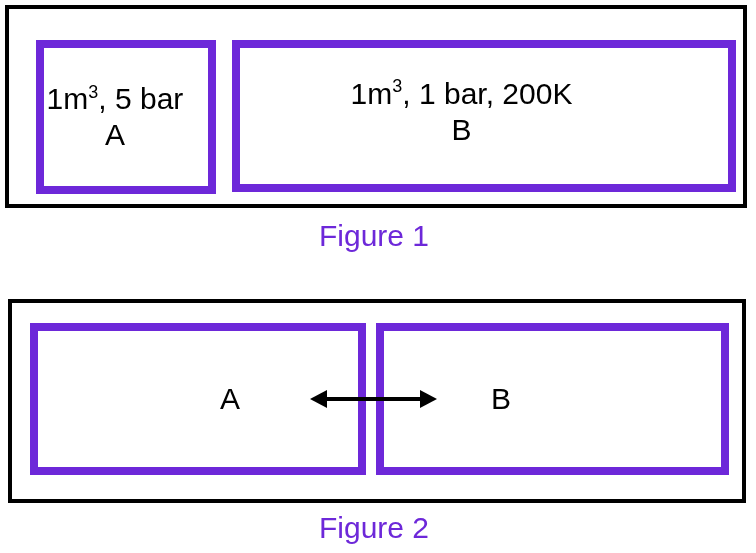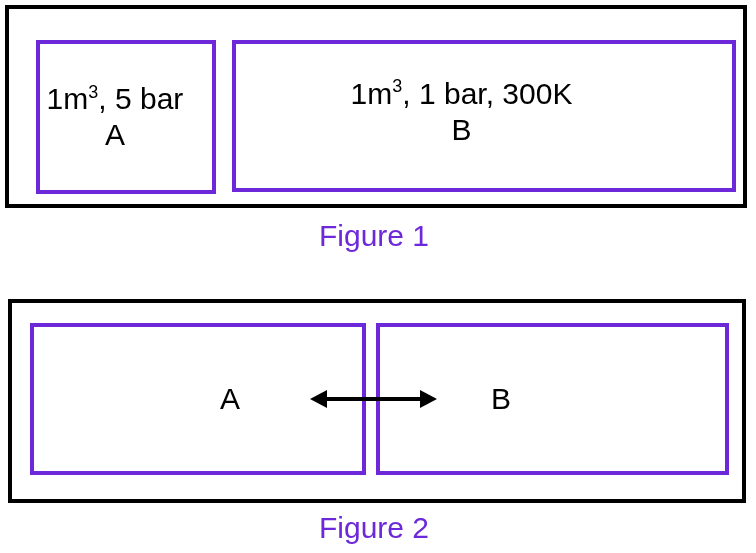--- a/index.html
+++ b/index.html
@@ -13,21 +13,21 @@
     overflow: hidden;
   }
   .outer-box {
     position: absolute;
     border: 4px solid #000000;
     background: #ffffff;
     box-sizing: border-box;
   }
   .inner-box {
     position: absolute;
-    border: 4px solid #6d28d9;
+    border: 8px solid #6d28d9;
     background: #ffffff;
     box-sizing: border-box;
     display: flex;
     flex-direction: column;
     justify-content: center;
     align-items: center;
   }
   .box-text {
     font-size: 30px;
     line-height: 36px;
@@ -86,21 +86,21 @@
 
   <div class="outer-box f1-outer">
     <div class="inner-box f1-box-a">
       <div class="box-text">
         <div><span>1m</span><sup>3</sup><span>, 5 bar</span></div>
         <div>A</div>
       </div>
     </div>
     <div class="inner-box f1-box-b">
       <div class="box-text">
-        <div><span>1m</span><sup>3</sup><span>, 1 bar, 300K</span></div>
+        <div><span>1m</span><sup>3</sup><span>, 1 bar, 200K</span></div>
         <div>B</div>
       </div>
     </div>
   </div>
   <div class="caption caption-1">Figure 1</div>
 
   <div class="outer-box f2-outer"></div>
   <div class="inner-box f2-box-a"></div>
   <div class="inner-box f2-box-b"></div>
 

